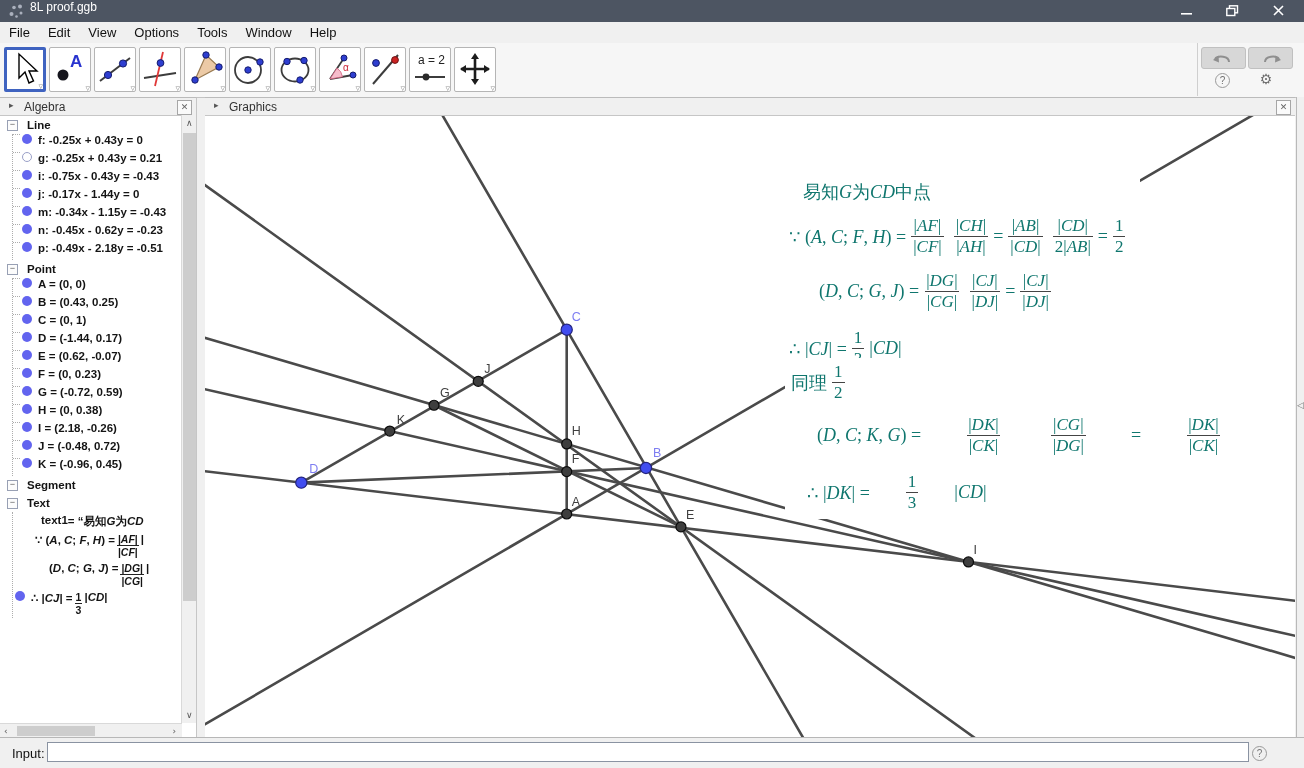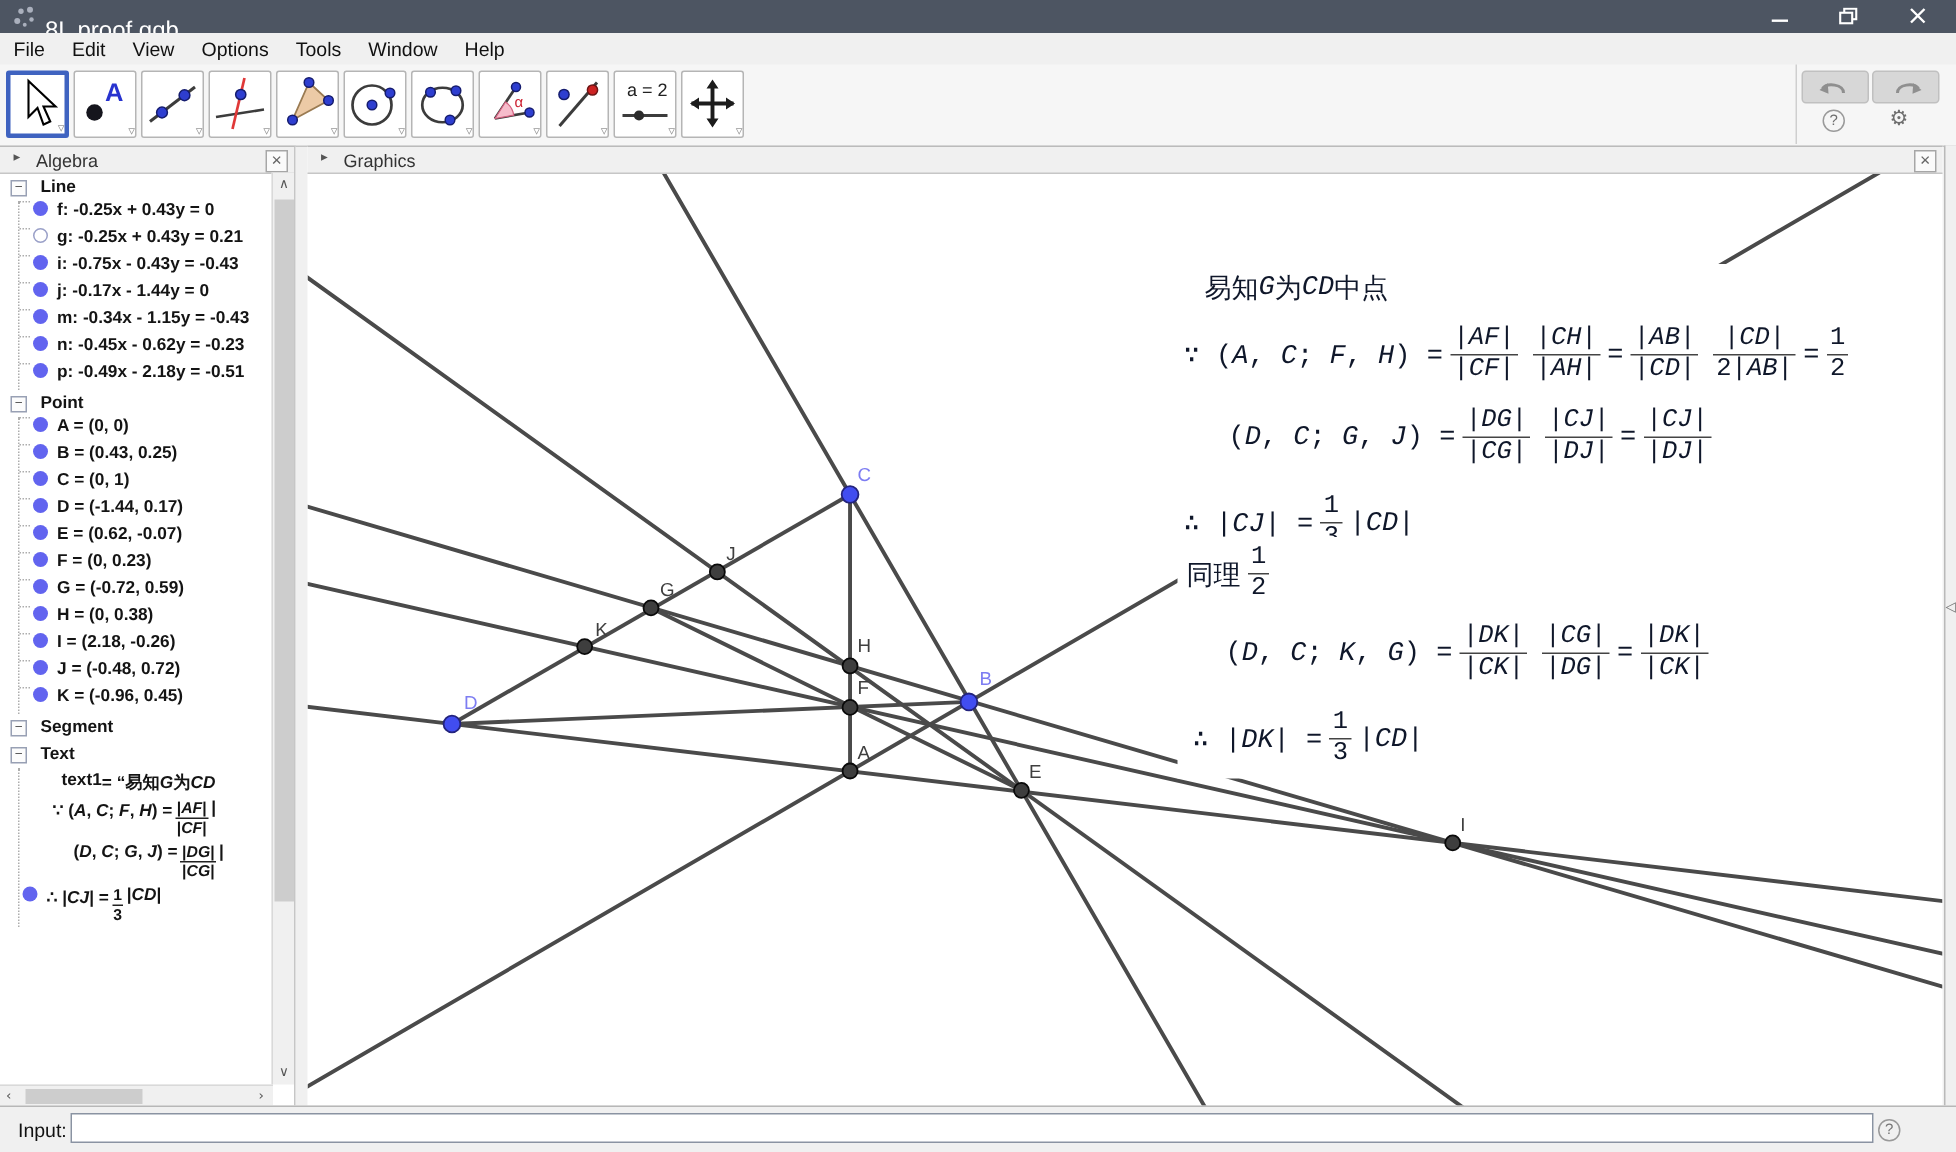--- a/index.html
+++ b/index.html
@@ -1,21 +1,21 @@
 <!DOCTYPE html>
 <html><head>
 <meta charset="utf-8">
 <style>
   html,body{margin:0;padding:0}
   body{width:1304px;height:768px;position:relative;overflow:hidden;background:#f0f0f0;
        font-family:"Liberation Sans",sans-serif;-webkit-font-smoothing:antialiased}
   
   .titlebar{position:absolute;left:0;top:0;width:1304px;height:22px;background:#4d5562;color:#fff}
   .titlebar .appicon{position:absolute;left:8px;top:3px}
-  .titlebar .title{position:absolute;left:30px;top:12px;font-size:16px}
+  .titlebar .title{position:absolute;left:30px;top:0;font-size:12px}
   .winbtn{position:absolute;top:0;width:34px;height:22px;text-align:center;color:#fff;cursor:default}
   .winbtn svg{margin-top:5px}
   
   .menubar{position:absolute;left:0;top:22px;width:1304px;height:21px;background:#f0f0f0;font-size:13px;color:#111}
   .menubar .mitem{display:inline-block;padding:3px 9px 0 9px;height:18px}
   
   .toolbar{position:absolute;left:0;top:43px;width:1304px;height:54px;background:#f6f6f6;border-bottom:1px solid #c3c3c3}
   .tools{position:absolute;left:4px;top:4px;white-space:nowrap}
   .tool{display:inline-block;box-sizing:border-box;width:42px;height:45px;background:#fff;border:1px solid #b5b5b5;
         border-radius:2px;margin-right:3px;position:relative;vertical-align:top}
@@ -50,22 +50,22 @@
   .afrac .den{border-top:1px solid #222;padding:0 1px}
   
   .vscroll{position:absolute;right:0;top:17px;width:15px;bottom:14px;background:#f0f0f0;border-left:1px solid #d9d9d9;box-sizing:border-box}
   .vthumb{position:absolute;left:1px;top:18px;width:13px;height:468px;background:#cdcdcd}
   .hscroll{position:absolute;left:0;bottom:0;width:182px;height:14px;background:#f0f0f0;border-top:1px solid #d9d9d9;box-sizing:border-box}
   .hthumb{position:absolute;left:17px;top:2px;width:78px;height:10px;background:#cdcdcd}
   .sarrow{position:absolute;font-family:"DejaVu Sans",sans-serif;font-size:9px;color:#555;line-height:10px}
   
   .graphics{position:absolute;left:205px;top:97px;width:1090px;height:640px;background:#fff;border-top:1px solid #bbb;box-sizing:border-box}
   .gcanvas{position:absolute;left:0;top:18px;width:1090px;height:622px;overflow:hidden}
-  .mathblock{position:absolute;background:#fff;padding:4px 10px 6px 6px;color:#0f172a;
-             font-family:Liberation Mono, monospace;font-size:18px}
+  .mathblock{position:absolute;background:#fff;padding:4px 10px 6px 6px;color:#0f766e;
+             font-family:Liberation Serif, serif;font-size:18px}
   .mathline{display:flex;align-items:center;white-space:nowrap}
   .frac{display:inline-flex;flex-direction:column;align-items:center;margin:0 5px;font-size:17px;line-height:1.18}
   .frac span{padding:0 2px}
   .frac .den{border-top:1.4px solid #444}
   .cjk{font-style:normal}
   .rightstrip{position:absolute;left:1296px;top:97px;width:8px;height:640px;background:#f0f0f0;border-left:1px solid #b9b9b9;box-sizing:border-box}
   .collapsearrow{position:absolute;left:0px;top:303px;font-family:"DejaVu Sans",sans-serif;font-size:9px;color:#777}
   
   .inputbar{position:absolute;left:0;top:737px;width:1304px;height:31px;background:#f0f0f0;border-top:1px solid #b7b7b7;box-sizing:border-box}
   .inputbar label{position:absolute;left:12px;top:8px;font-size:13px;color:#111}
@@ -407,37 +407,37 @@
           <span> |<i>CD</i>|</span>
         </div>
       </div><div class="mathblock" style="left: 580px; top: 242px;">
         <div class="mathline" style="margin-left: 0px; margin-top: 0px;">
           <span class="cjk">同理</span>
           <span class="frac">
             <span class="num">1</span>
             <span class="den">2</span>
           </span>
         </div>
-        <div class="mathline" style="margin-left: 26px; margin-top: 12px;">
+        <div class="mathline" style="margin-left: 26px; margin-top: 12px; gap: 40px;">
           <span>(<i>D</i>, <i>C</i>; <i>K</i>, <i>G</i>) = </span>
           <span class="frac">
             <span class="num">|<i>DK</i>|</span>
             <span class="den">|<i>CK</i>|</span>
           </span>
           <span class="frac">
             <span class="num">|<i>CG</i>|</span>
             <span class="den">|<i>DG</i>|</span>
           </span>
           <span> = </span>
           <span class="frac">
             <span class="num">|<i>DK</i>|</span>
             <span class="den">|<i>CK</i>|</span>
           </span>
         </div>
-        <div class="mathline" style="margin-left: 4px; margin-top: 16px;">
+        <div class="mathline" style="margin-left: 16px; margin-top: 16px; gap: 31px;">
           <span>∴ |<i>DK</i>| = </span>
           <span class="frac">
             <span class="num">1</span>
             <span class="den">3</span>
           </span>
           <span> |<i>CD</i>|</span>
         </div>
       </div></div>
 </div>
 <div class="rightstrip">

